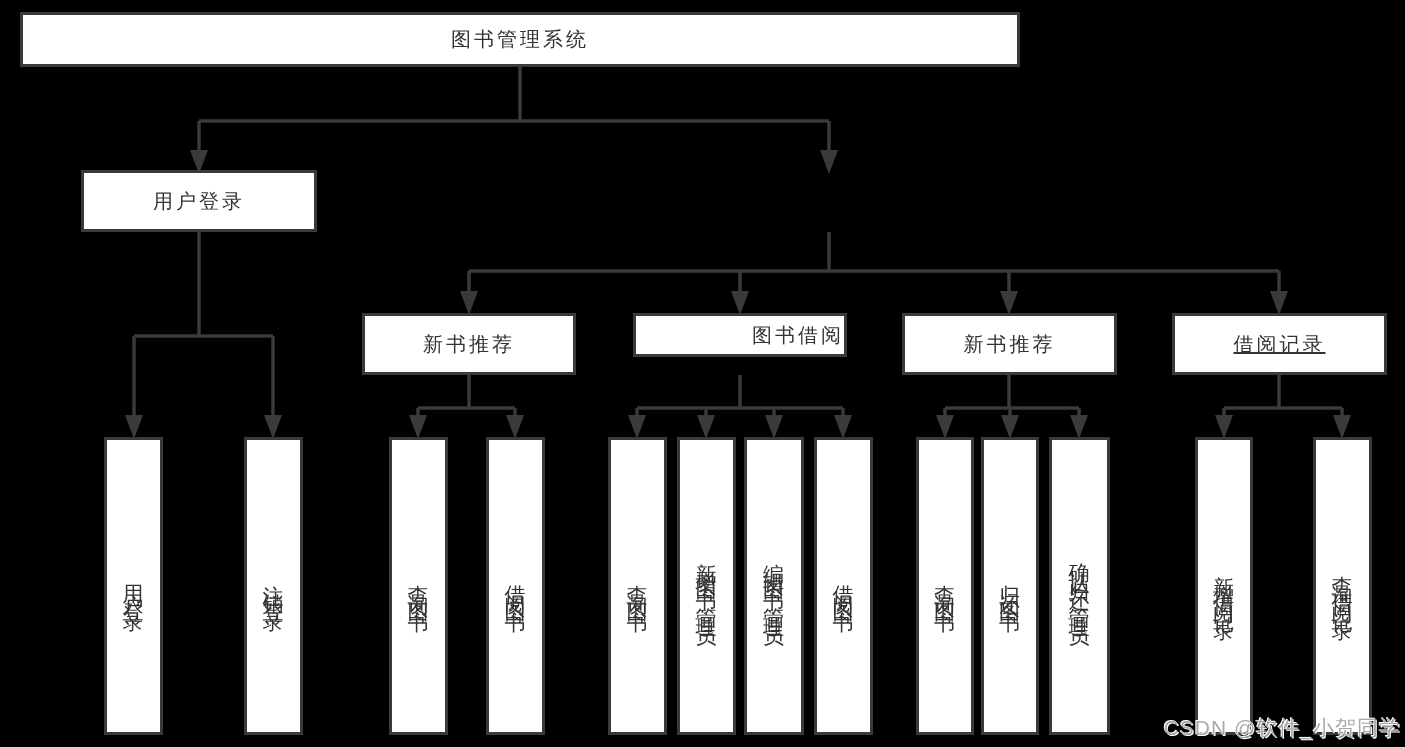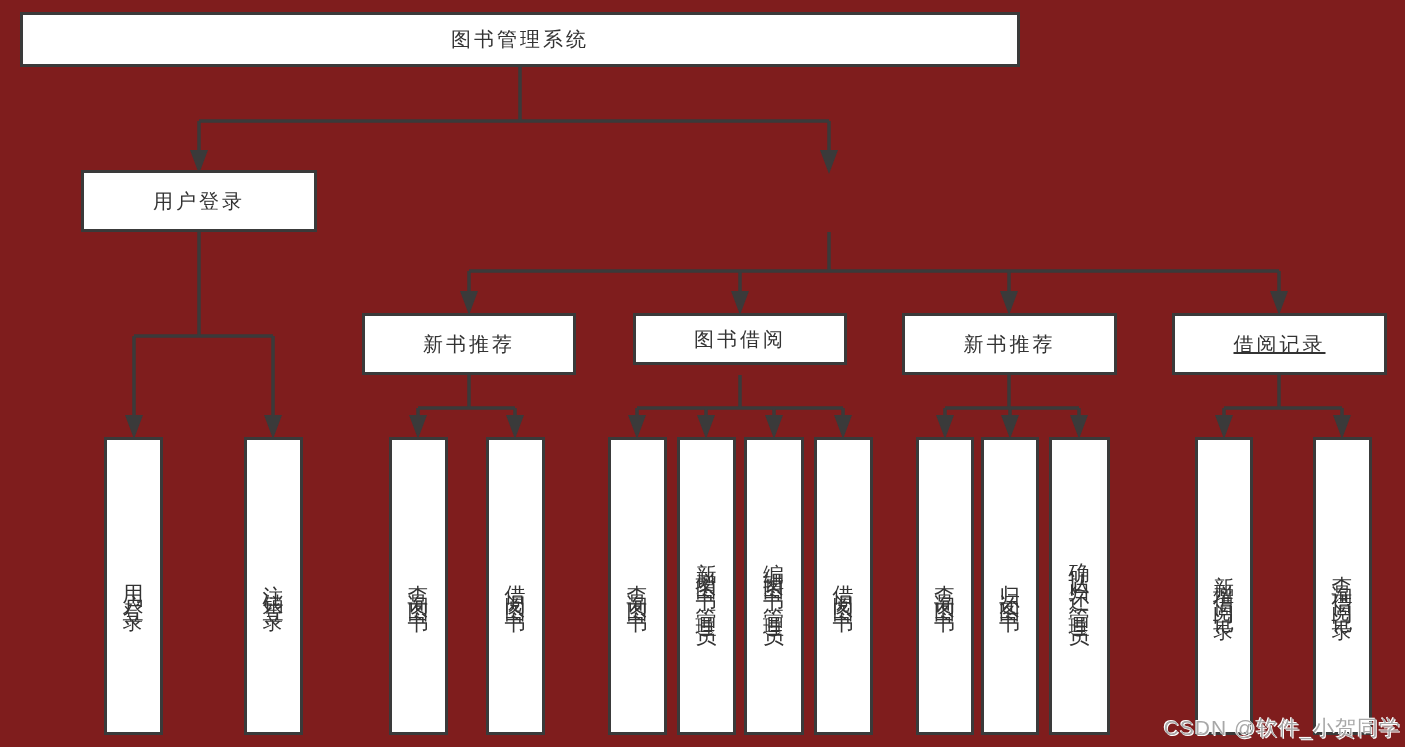--- a/index.html
+++ b/index.html
@@ -4,21 +4,21 @@
 <style>
   html, body {
     margin: 0;
     padding: 0;
     background: #ffffff;
   }
   .canvas {
     position: relative;
     width: 1405px;
     height: 747px;
-    background: #7f1d1d;
+    background: #000000;
     font-family: "Liberation Sans", sans-serif;
     overflow: hidden;
   }
   .connectors {
     position: absolute;
     left: 0;
     top: 0;
     z-index: 0;
   }
   .box {
@@ -103,21 +103,21 @@
     <span>图书管理系统</span>
   </div>
 
   <div class="box h-box" style="left:81px; top:170px; width:236px; height:62px;">
     <span>用户登录</span>
   </div>
 
   <div class="box h-box" style="left:362px; top:313px; width:214px; height:62px;">
     <span>新书推荐</span>
   </div>
-  <div class="box h-box" style="left:633px; top:313px; width:214px; height:52px;">
+  <div class="box h-box" style="left:633px; top:313px; width:214px; height:44px;justify-content:flex-end;">
     <span>图书借阅</span>
   </div>
   <div class="box h-box" style="left:902px; top:313px; width:215px; height:62px;">
     <span>新书推荐</span>
   </div>
   <div class="box h-box" style="left:1172px; top:313px; width:215px; height:62px;text-decoration:underline;">
     <span>借阅记录</span>
   </div>
 
   <div class="box v-box" style="left:104px; top:437px; width:59px; height:298px;">

